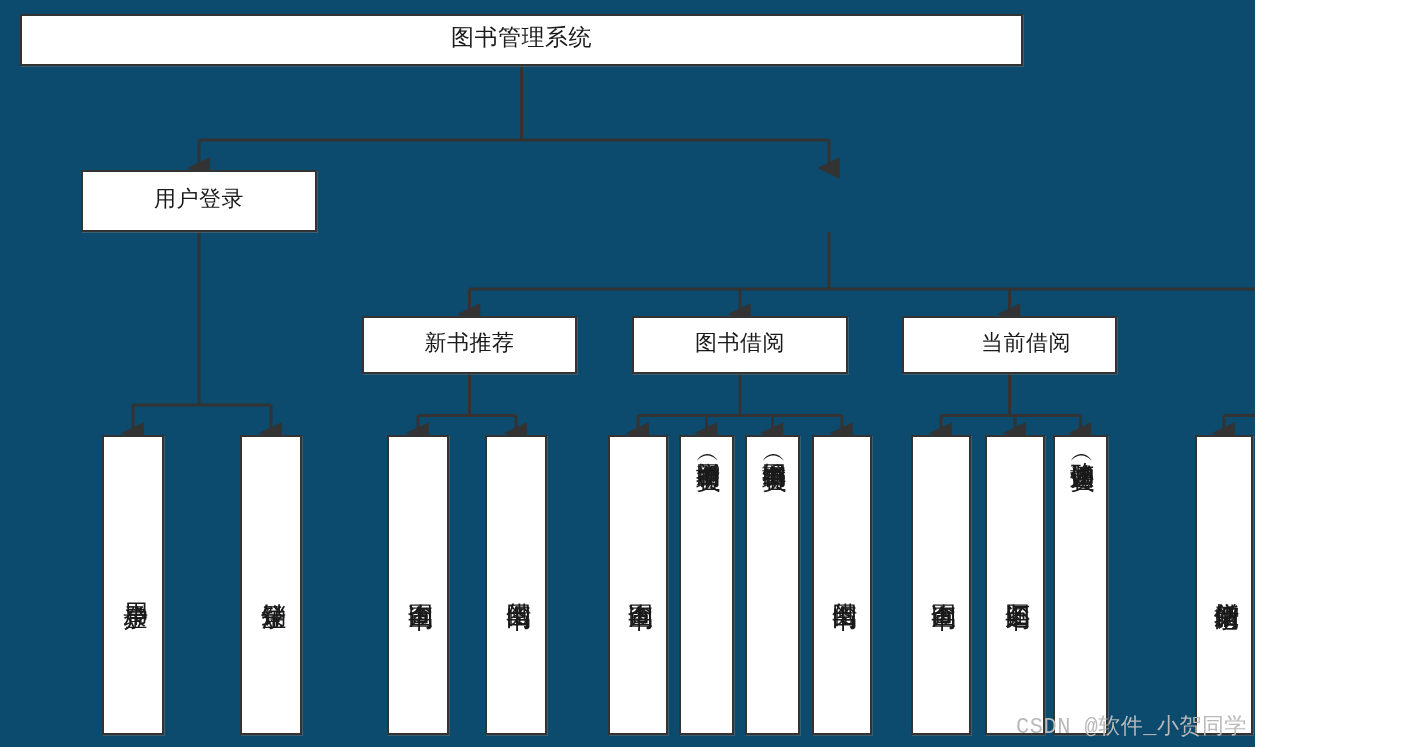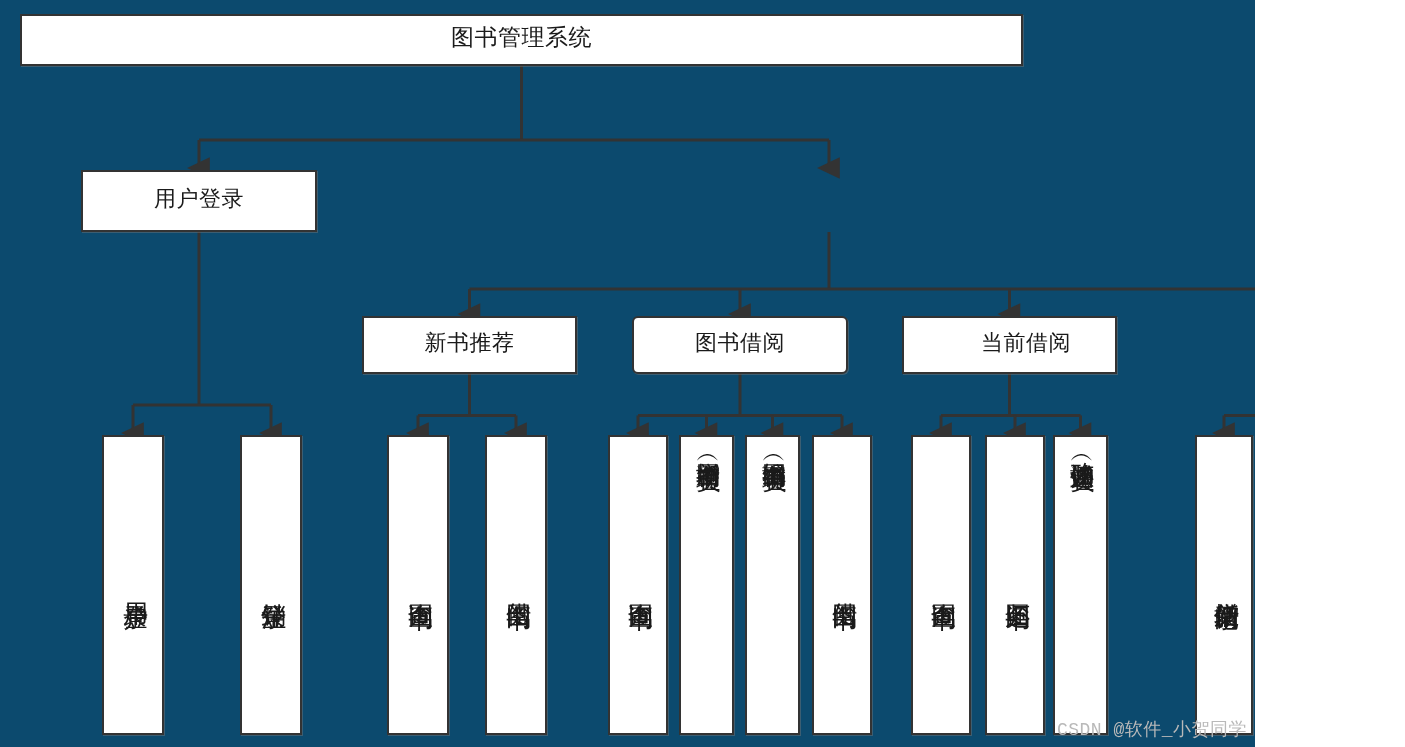--- a/index.html
+++ b/index.html
@@ -65,21 +65,21 @@
   .node.vert.narrow .label {
     font-size: 24px;
   }
   .node.vert.top-align {
     align-items: flex-start;
   }
   #watermark {
     position: absolute;
     right: 8px;
     bottom: 6px;
-    font-size: 18px;
+    font-size: 22px;
     color: #b9b9b9;
     letter-spacing: 0.5px;
     user-select: none;
     white-space: pre;
   }
 </style>
 </head>
 <body>
 
 <div id="diagram-root">
@@ -131,21 +131,21 @@
     <span class="label">图书管理系统</span>
   </div>
 
   <div class="node horiz" style="left: 81px; top: 170px; width: 236px; height: 62px;">
     <span class="label">用户登录</span>
   </div>
 
   <div class="node horiz" style="left: 362px; top: 316px; width: 215px; height: 58px;">
     <span class="label">新书推荐</span>
   </div>
-  <div class="node horiz" style="left: 632px; top: 316px; width: 216px; height: 58px; border-radius: 6px;">
+  <div class="node horiz" style="left: 632px; top: 316px; width: 216px; height: 58px;">
     <span class="label">图书借阅</span>
   </div>
   <div class="node horiz" style="left: 902px; top: 316px; width: 215px; height: 58px; padding-left: 33px;">
     <span class="label">当前借阅</span>
   </div>
 
   <div class="node vert" style="left: 102px; top: 435px; width: 62px; height: 300px;">
     <span class="label">用户登录</span>
   </div>
   <div class="node vert" style="left: 240px; top: 435px; width: 62px; height: 300px;">

